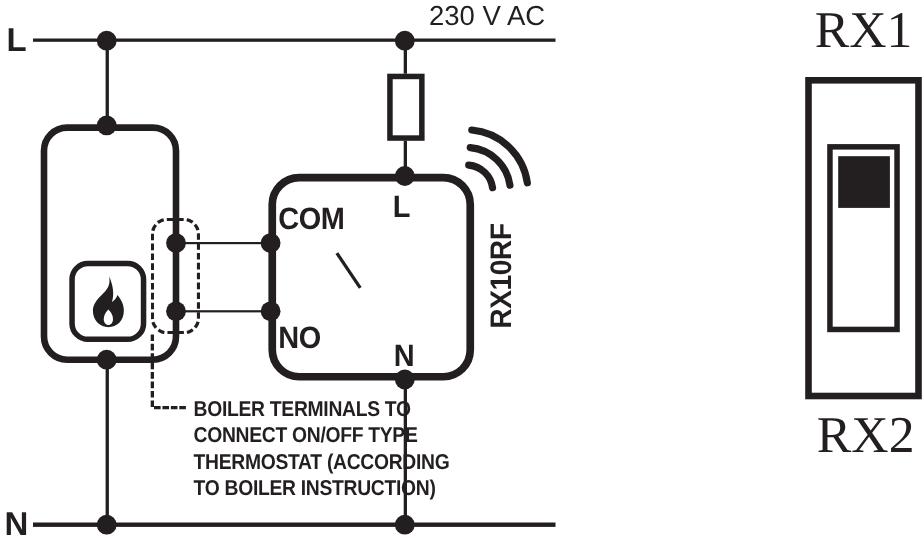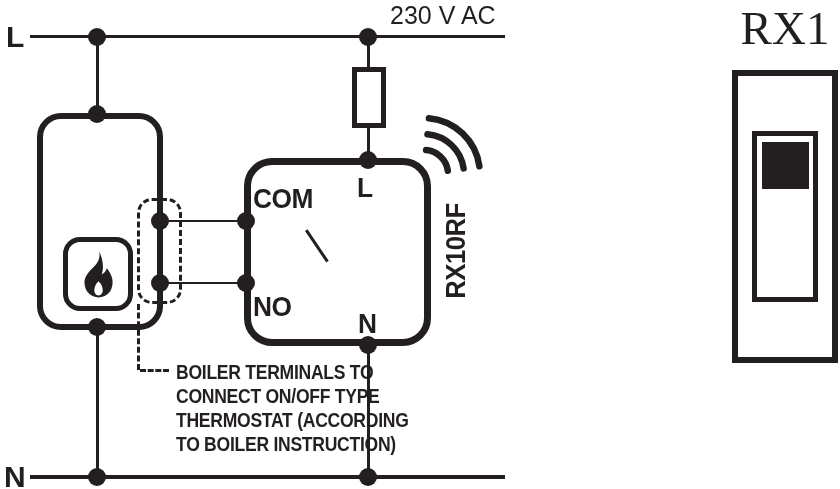--- a/index.html
+++ b/index.html
@@ -133,14 +133,15 @@
     <div>BOILER TERMINALS TO</div>
     <div>CONNECT ON/OFF TYPE</div>
     <div>THERMOSTAT (ACCORDING</div>
     <div>TO BOILER INSTRUCTION)</div>
   </div>
 
   <div class="sel-lbl" style="left:785px;top:5px;">RX1</div>
   <div class="abs sw-body"></div>
   <div class="abs sw-track"></div>
   <div class="abs sw-knob"></div>
+  <div class="sel-lbl" style="left:787px;top:373px;">RX2</div>
 
 </div>
 
 </body></html>

